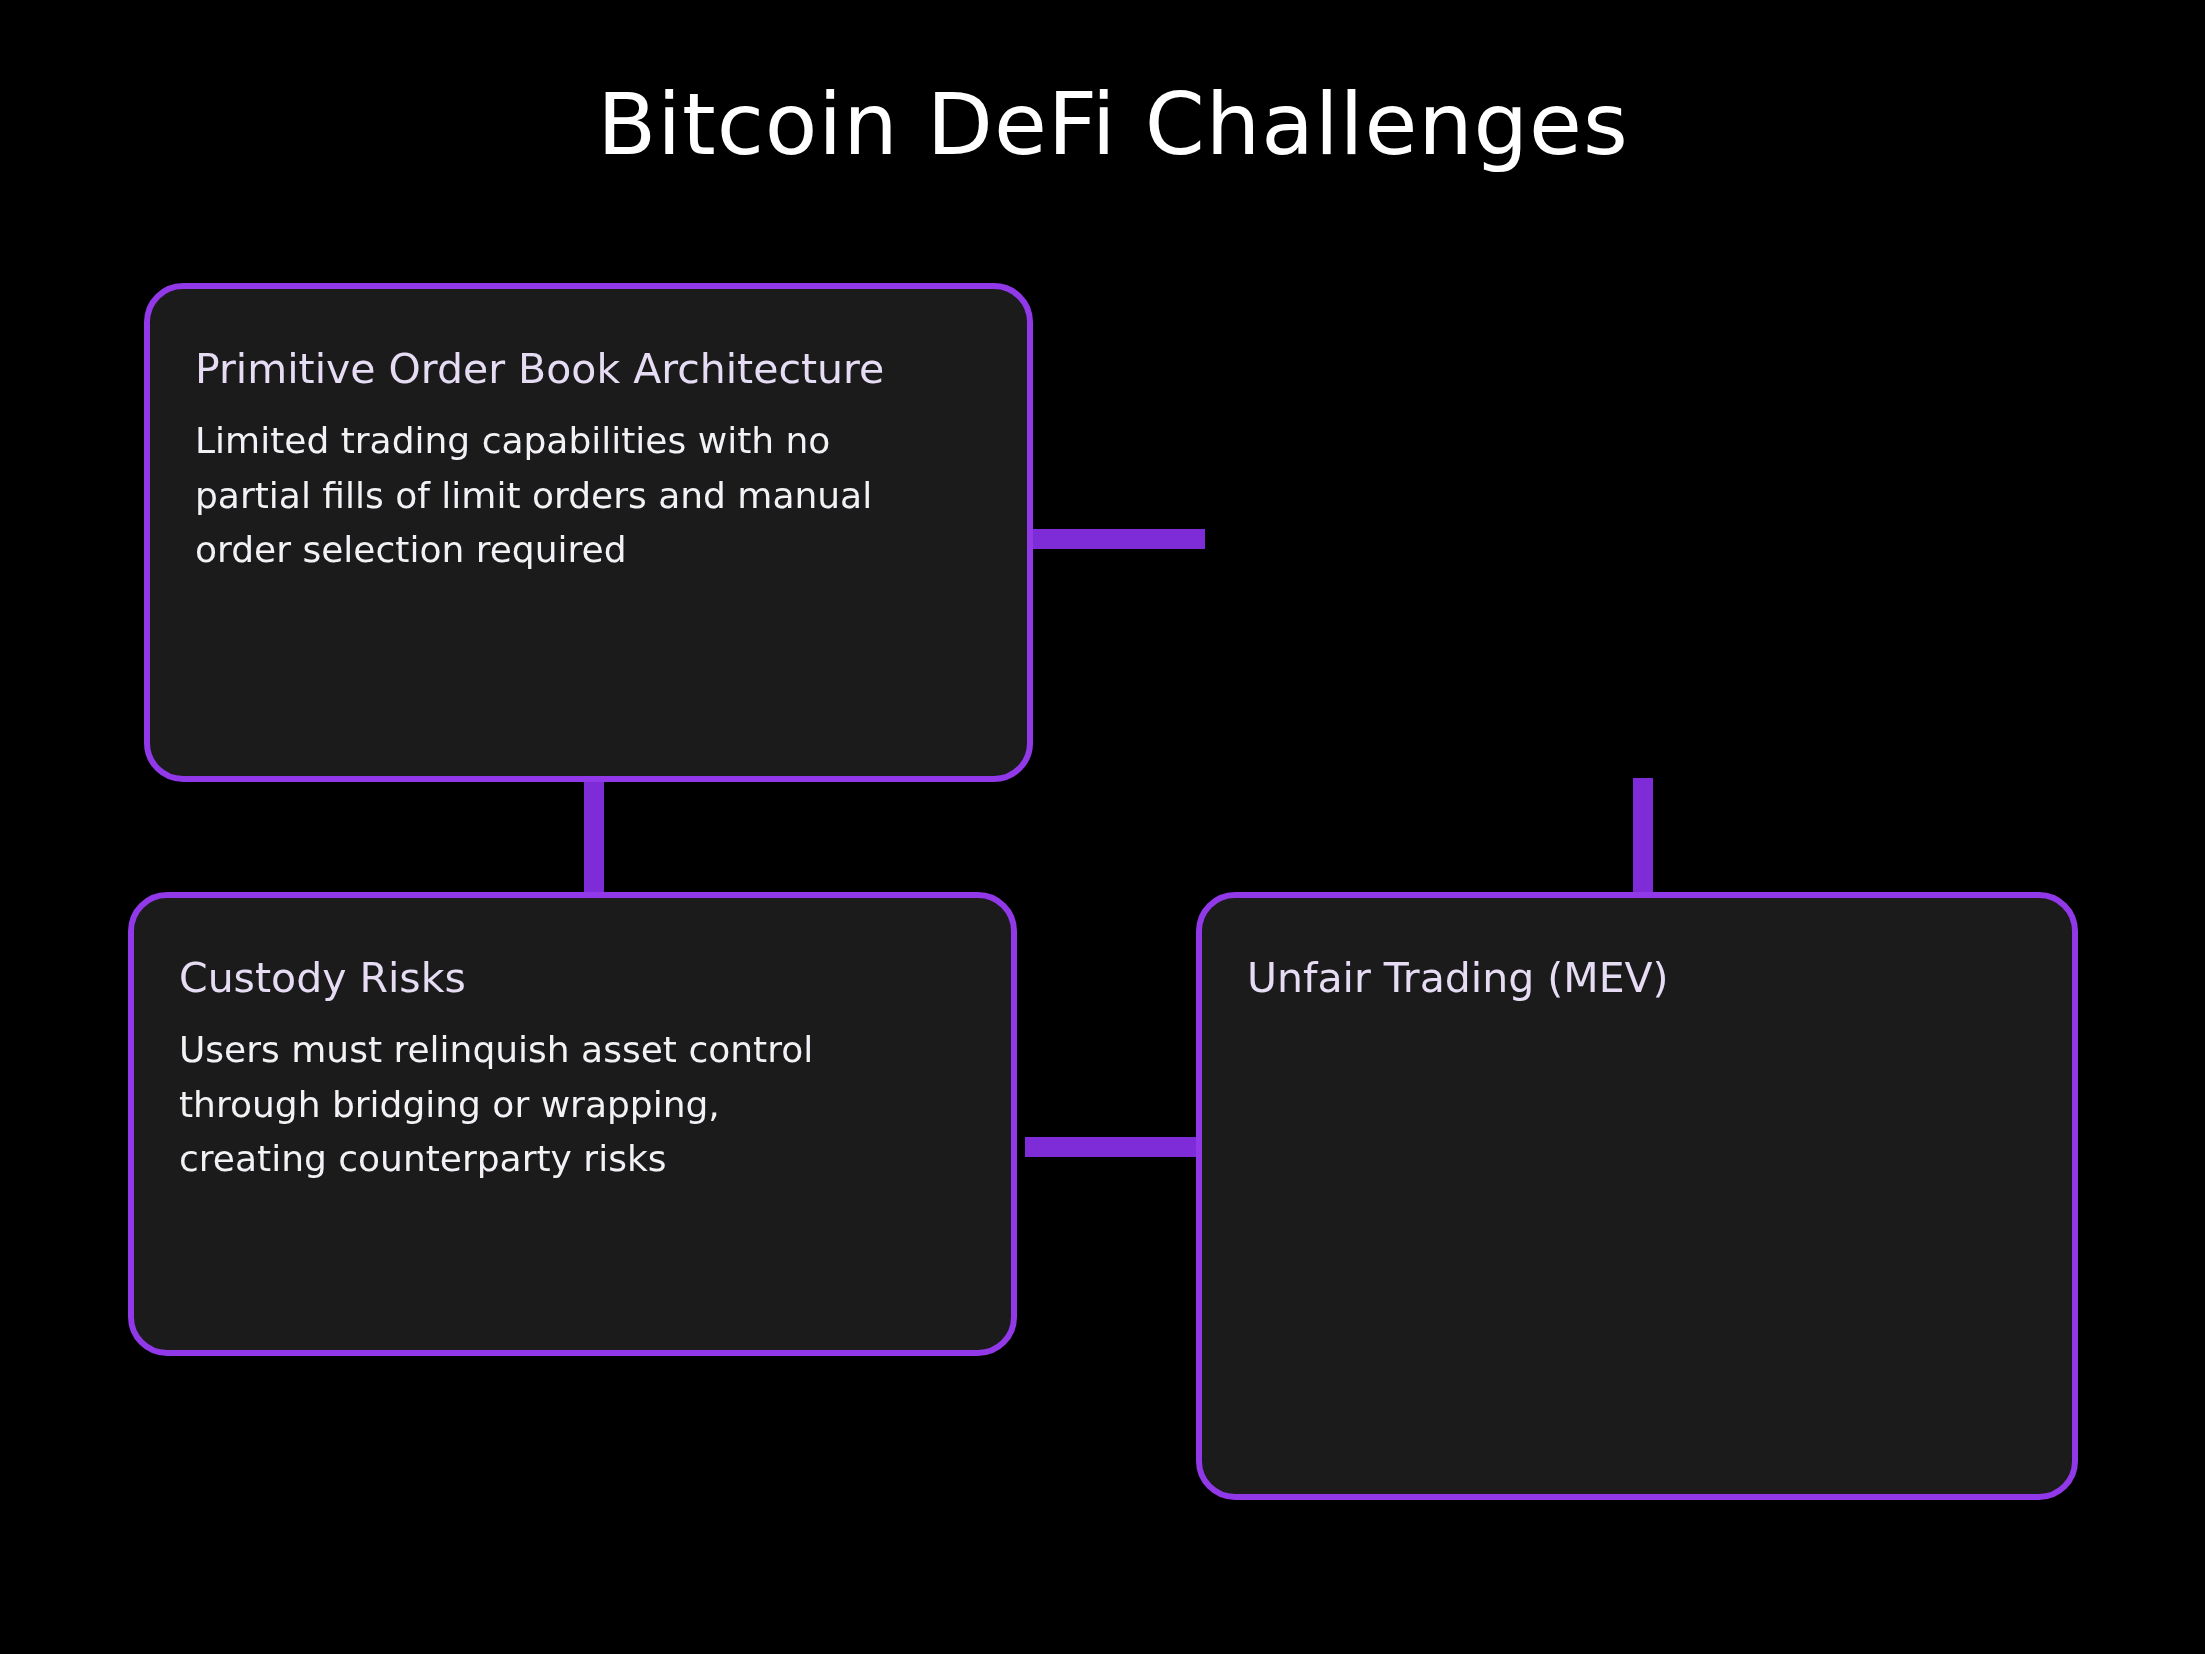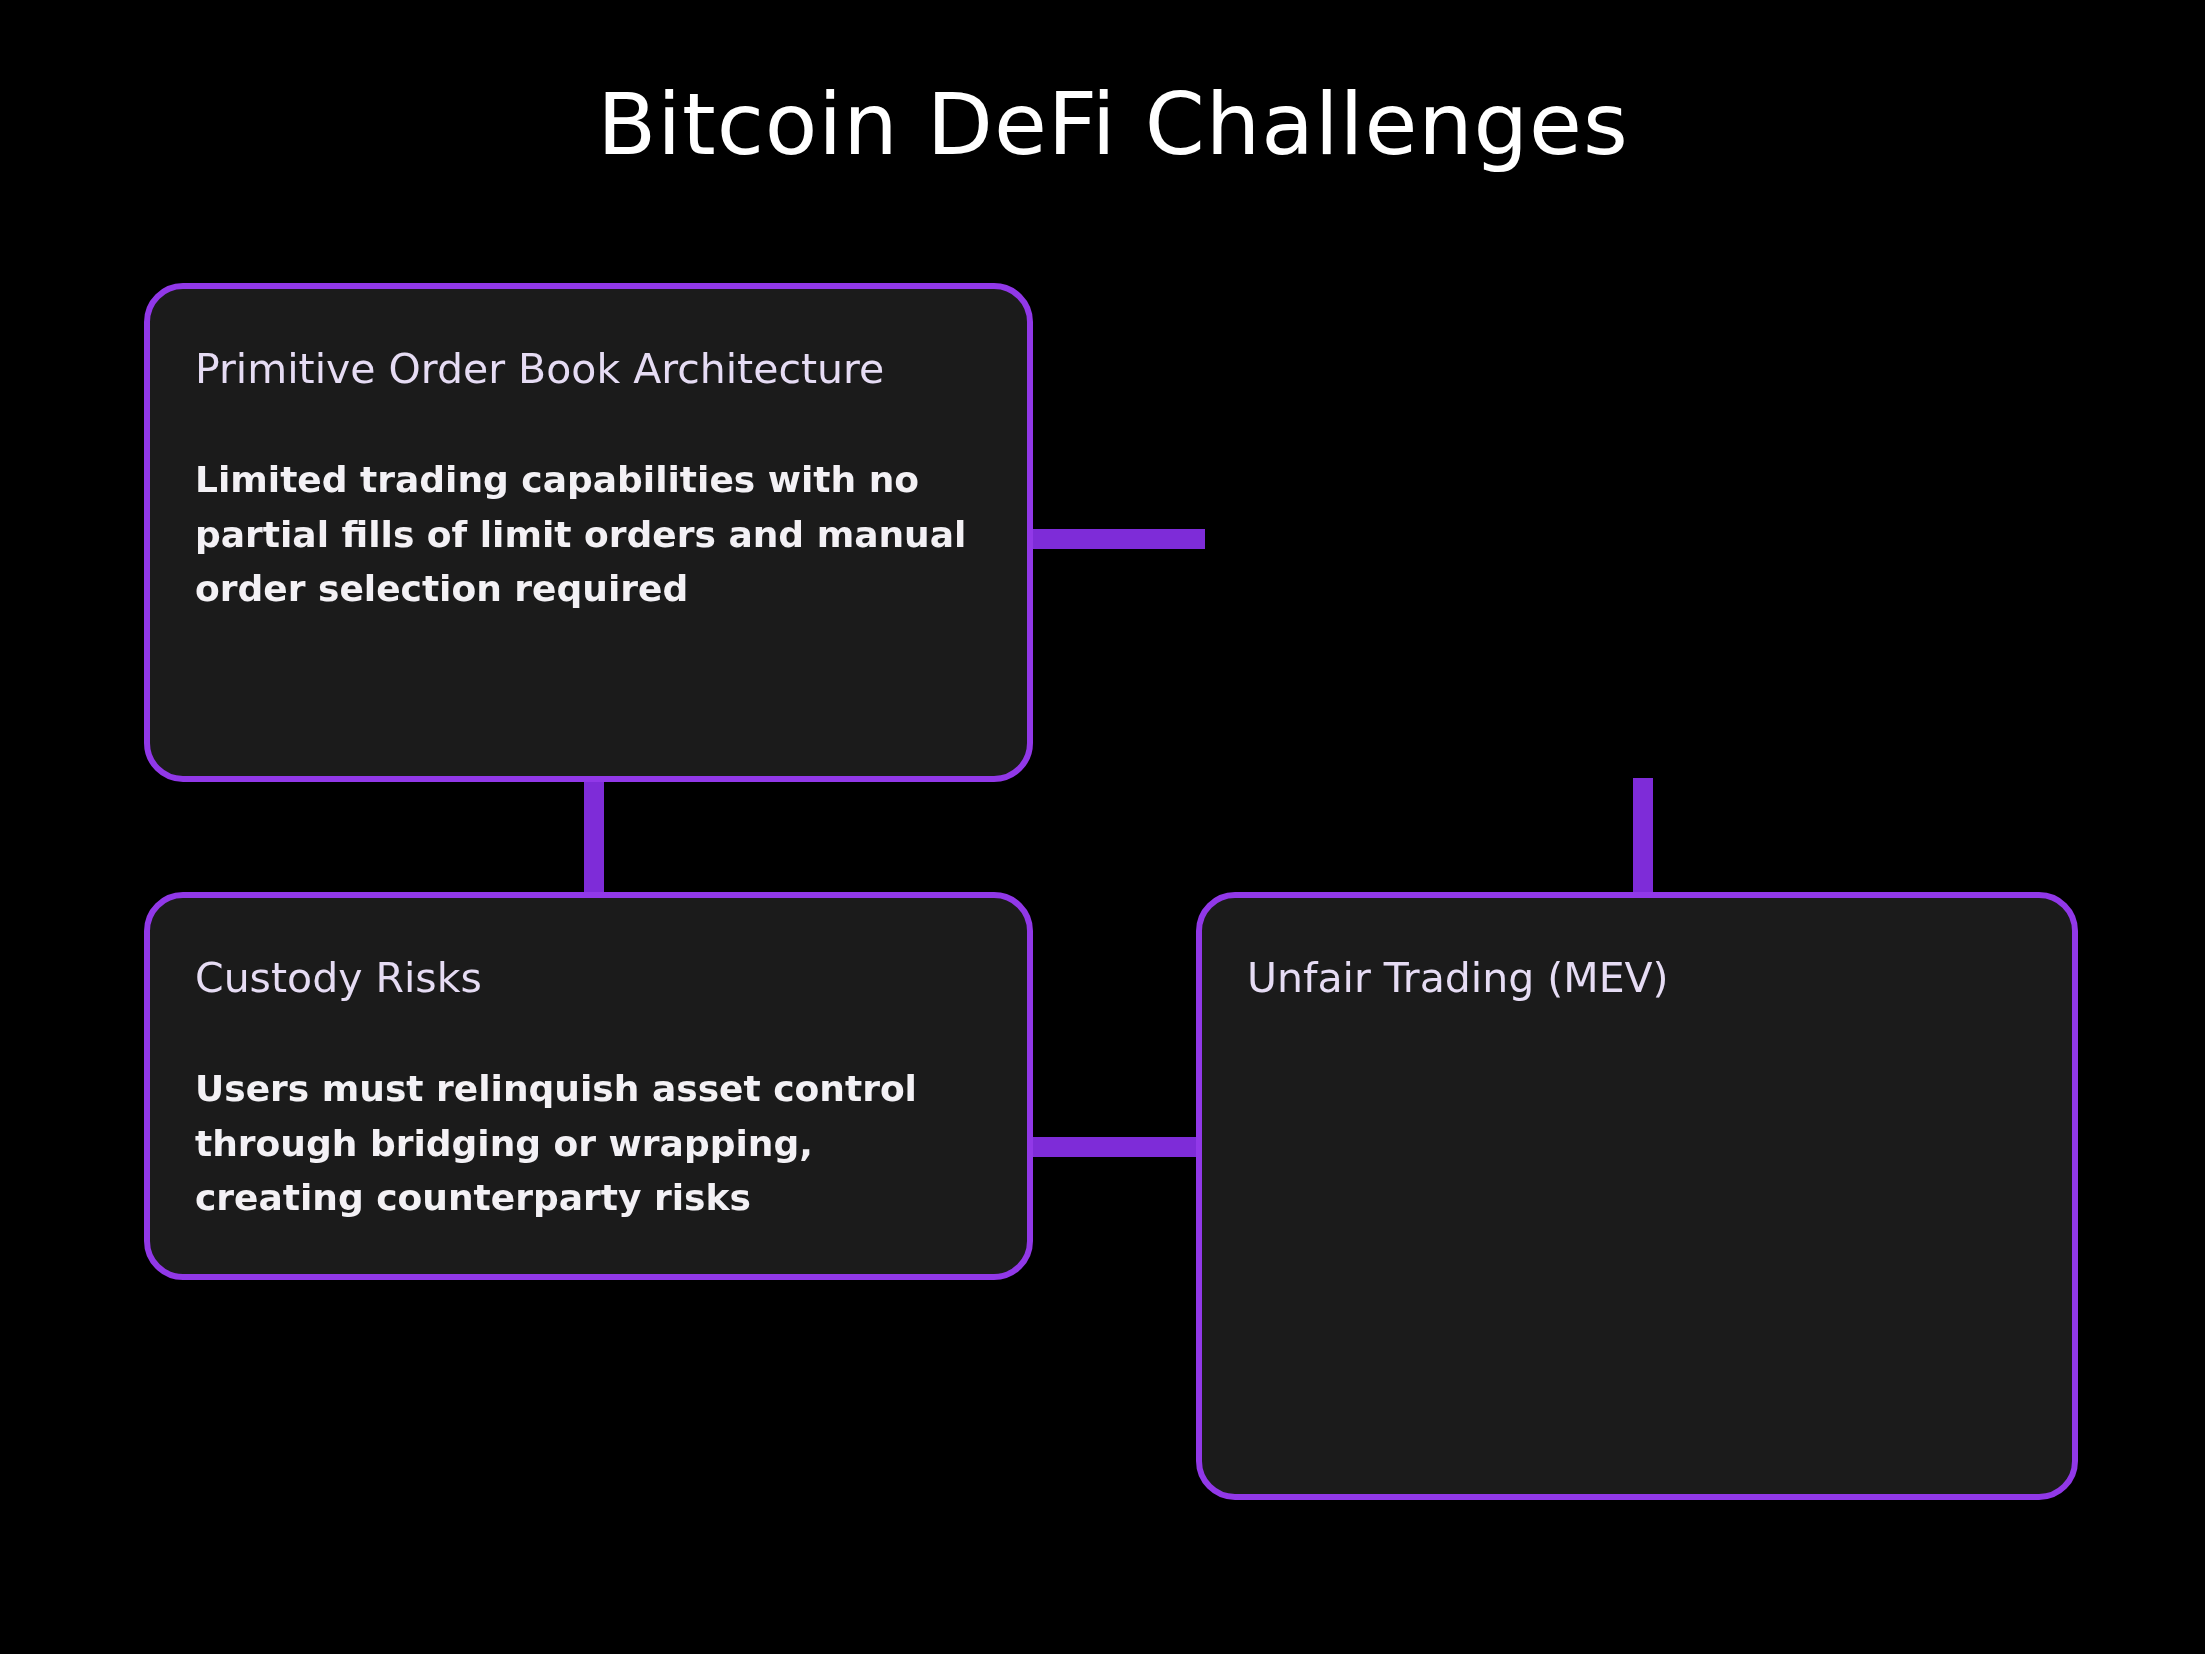--- a/index.html
+++ b/index.html
@@ -41,32 +41,31 @@
     position: absolute;
     background: var(--card-fill);
     border: 6.2px solid var(--card-border);
     border-radius: 39px;
     padding: 46px 35px 0 35px;
     text-align: left;
     z-index: 2;
   }
   .card-tl { left: 134px;  top: 273px;  width: 889px; height: 499px; }
   .card-tr { left: 1186px; top: 273px;  width: 882px; height: 499px; }
-  .card-bl { left: 134px;  top: 882px; width: 889px; height: 388px; }
+  .card-bl { left: 118px;  top: 882px; width: 889px; height: 464px; }
   .card-br { left: 1186px; top: 882px; width: 882px; height: 608px; }
   .card-title {
     font-size: 41px;
     font-weight: 400;
     line-height: 1.2;
     color: var(--card-title-color);
   }
   .card-body {
-    margin-top: 39px;
     font-size: 36px;
-    font-weight: 700;
+    font-weight: 400;
     line-height: 1.51;
     color: var(--card-body-color);
   }
   .connector {
     position: absolute;
     background: var(--connector);
     z-index: 1;
   }
   .connector.h { height: 7px; }
   .connector.v { width: 7px; }

